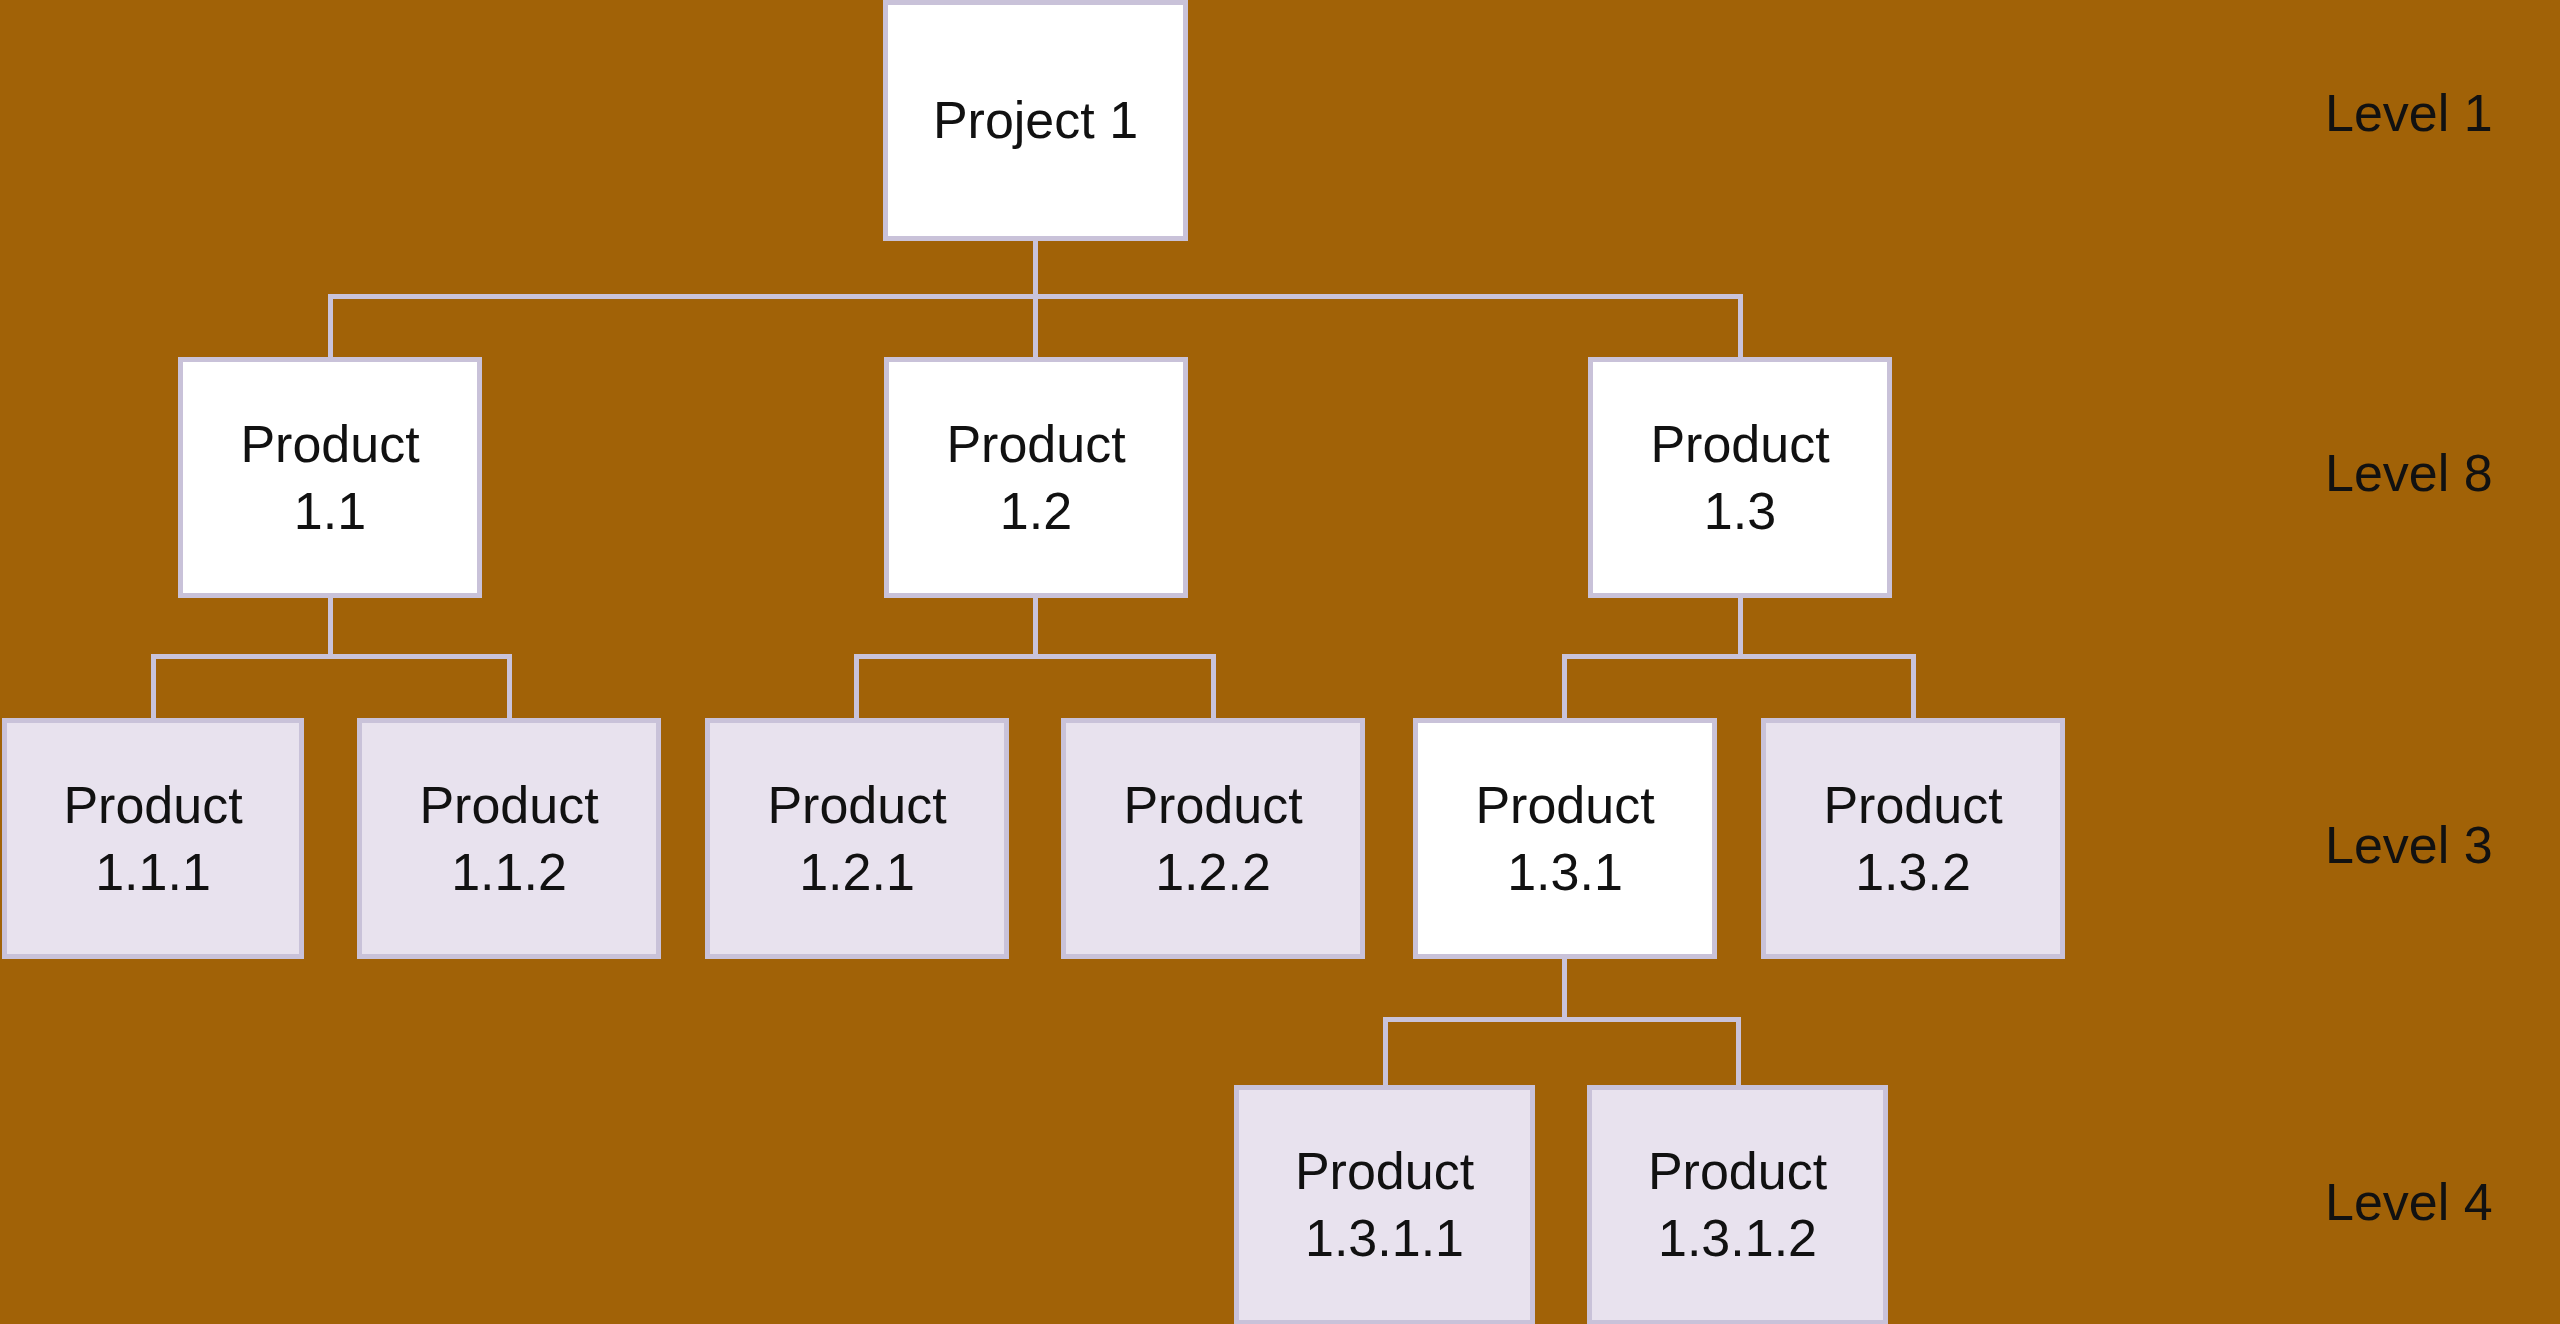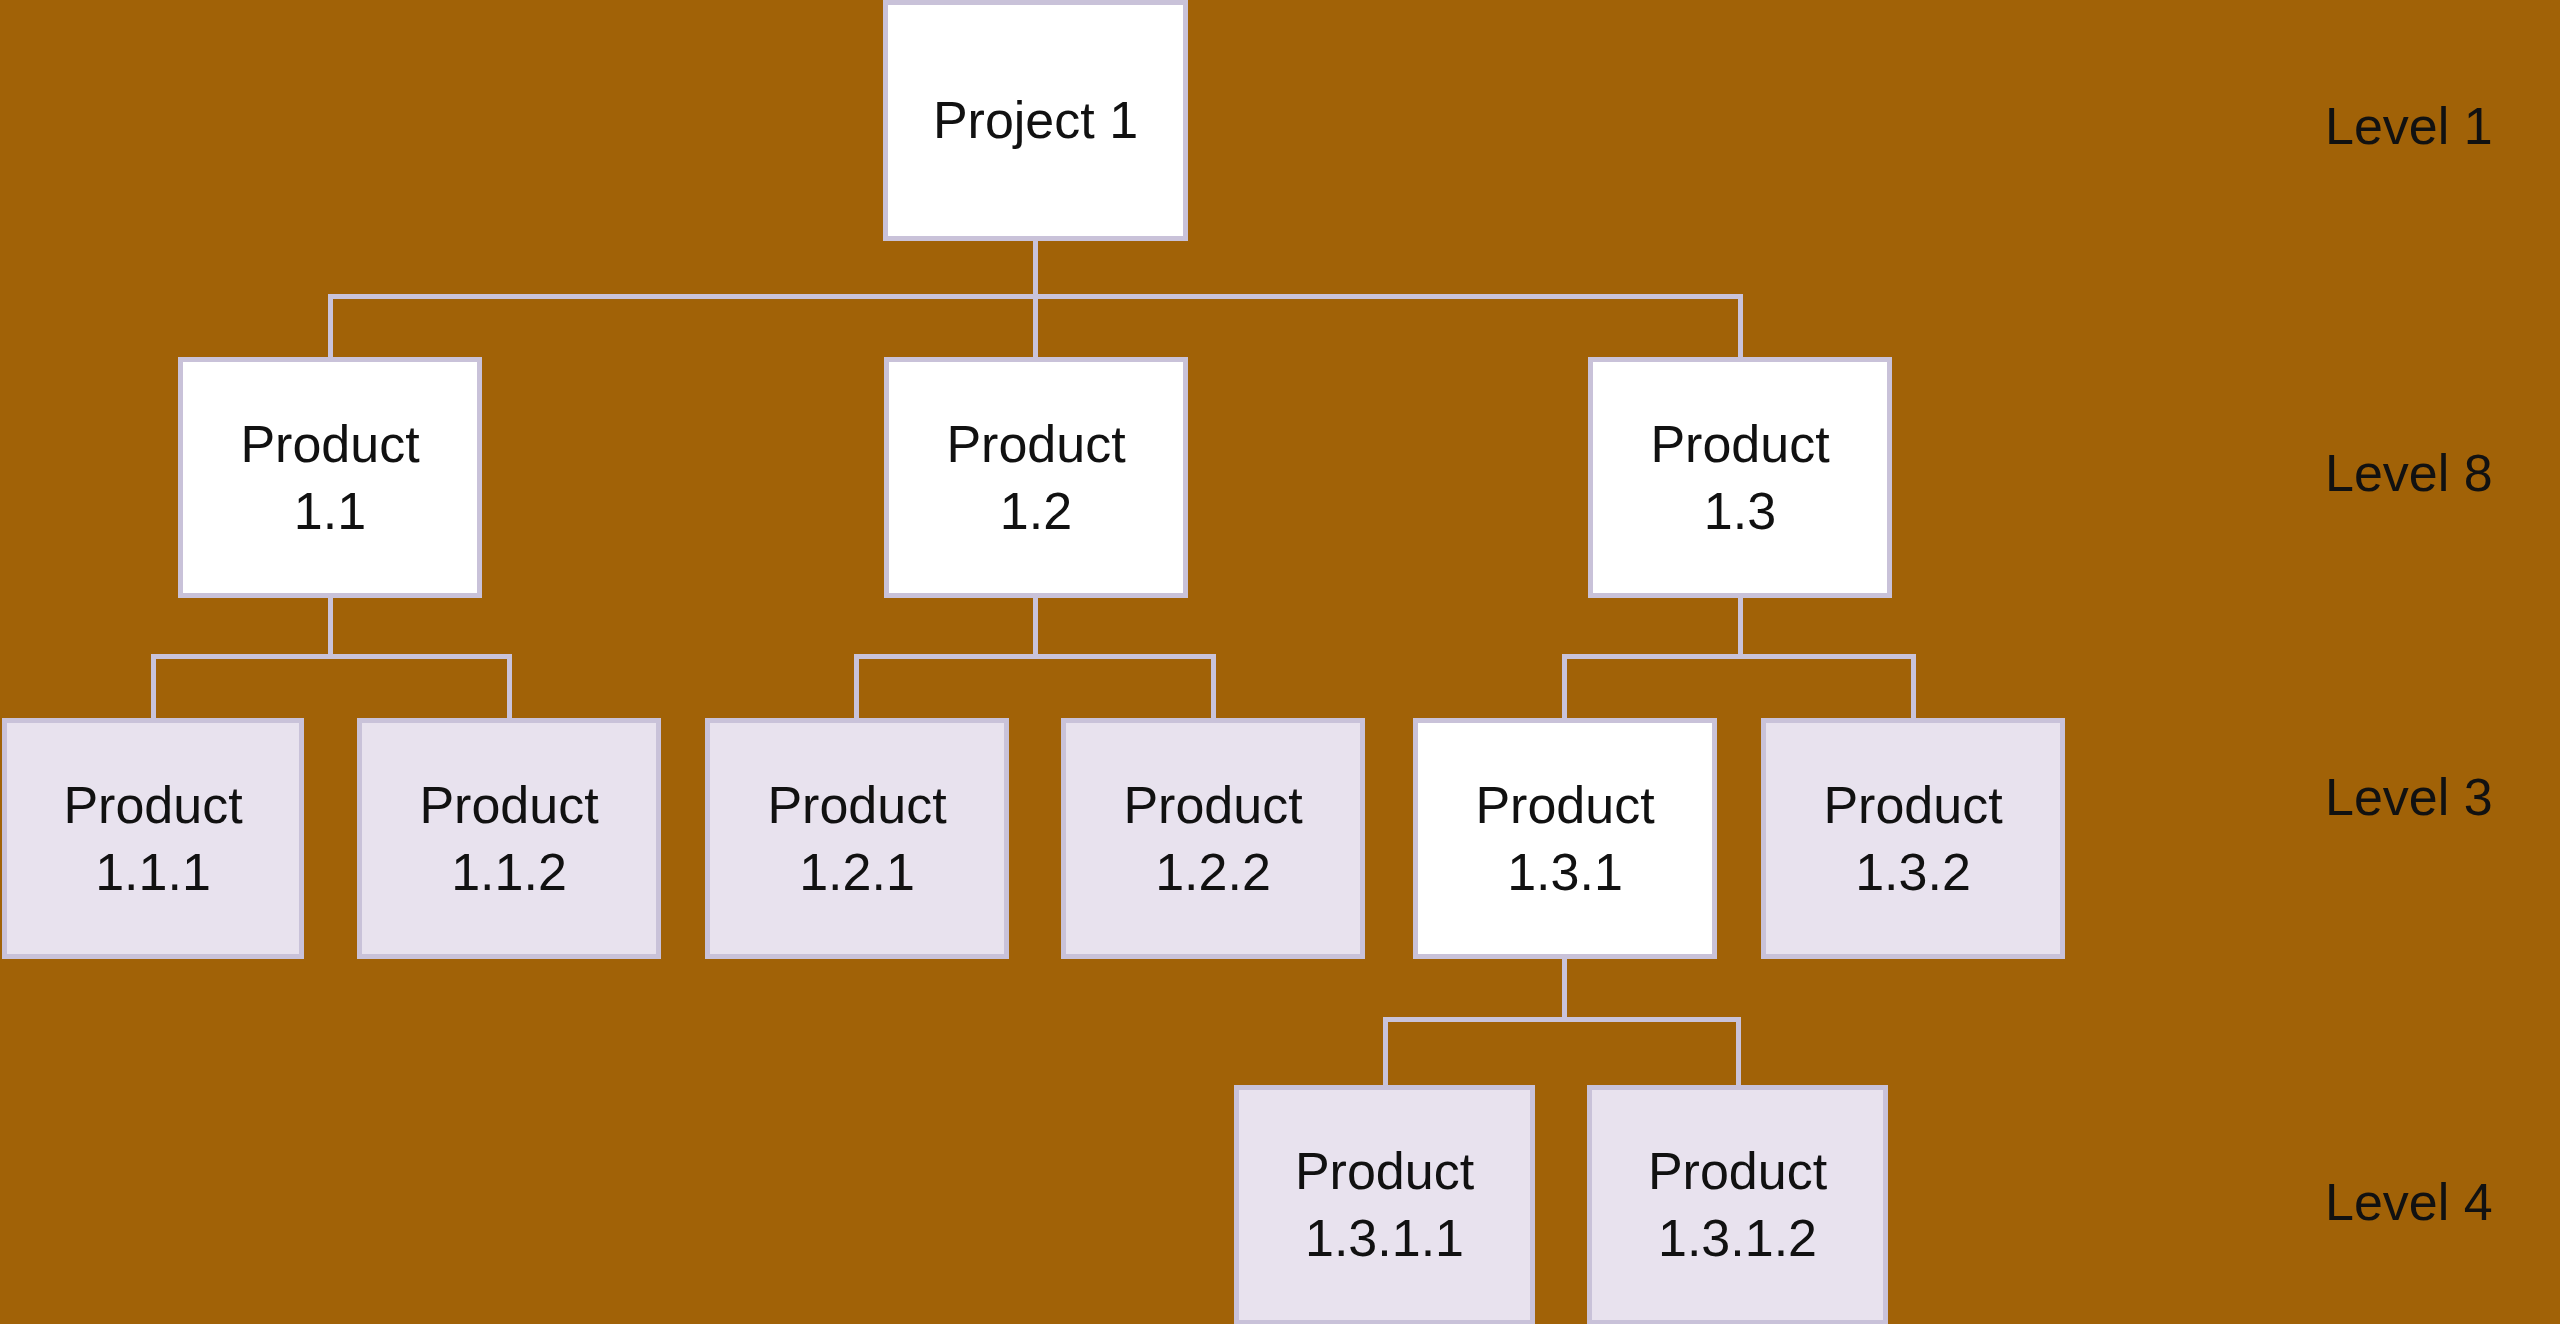--- a/index.html
+++ b/index.html
@@ -52,23 +52,23 @@
   #n4  { left: 1588px; top: 357px;  width: 304px; height: 241px; }
   #n5  { left: 2px;    top: 718px;  width: 302px; height: 241px; }
   #n6  { left: 357px;  top: 718px;  width: 304px; height: 241px; }
   #n7  { left: 705px;  top: 718px;  width: 304px; height: 241px; }
   #n8  { left: 1061px; top: 718px;  width: 304px; height: 241px; }
   #n9  { left: 1413px; top: 718px;  width: 304px; height: 241px; }
   #n10 { left: 1761px; top: 718px;  width: 304px; height: 241px; }
   #n11 { left: 1234px; top: 1085px; width: 301px; height: 240px; }
   #n12 { left: 1587px; top: 1085px; width: 301px; height: 240px; }
   
-  #ll1 { top: 82px; margin-top: 13px; }
+  #ll1 { top: 82px; }
   #ll2 { top: 442px; }
-  #ll3 { top: 766px; }
+  #ll3 { top: 814px; }
   #ll4 { top: 1171px; }
 </style>
 </head>
 <body>
 
 <div class="stage">
 
   <div class="line" style="left:1033px; top:240px; width:5px;    height:58px;"></div>
   <div class="line" style="left:328px;  top:294px; width:1415px; height:5px;"></div>
   <div class="line" style="left:328px;  top:294px; width:5px;    height:63px;"></div>

